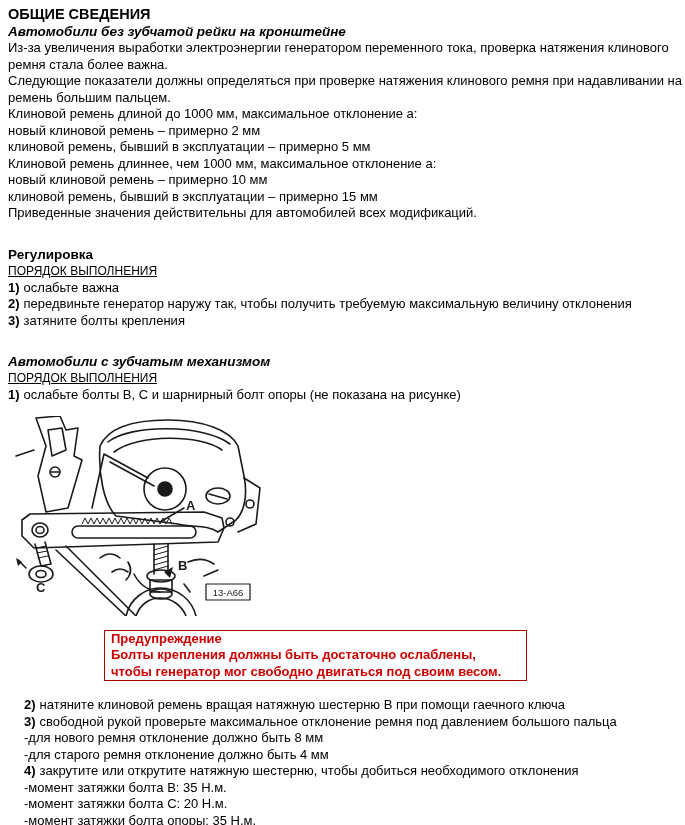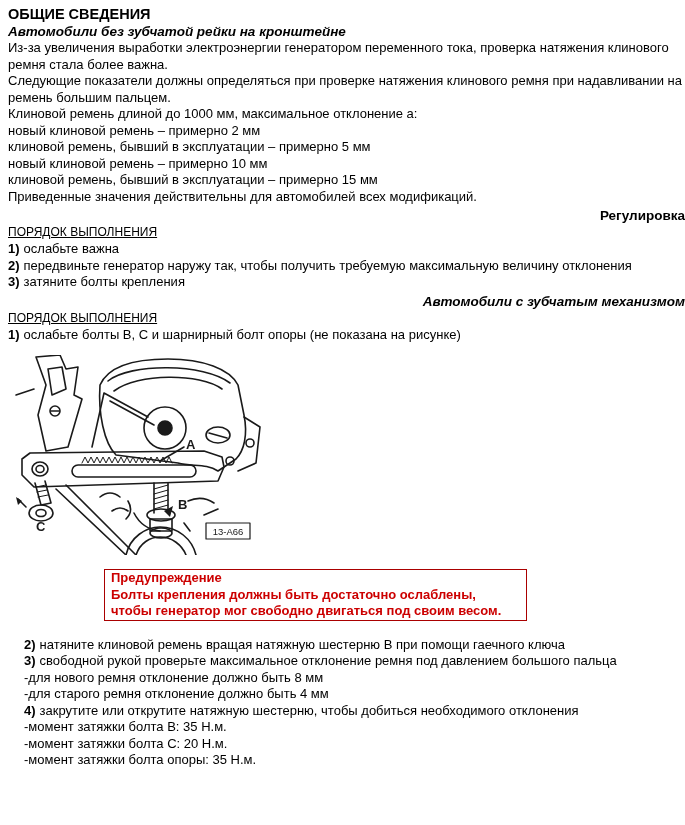--- a/index.html
+++ b/index.html
@@ -7,21 +7,21 @@
     width:685px;height:825px;overflow:hidden;
     font-family:"Liberation Sans","DejaVu Sans",sans-serif;
     color:#000;
   }
   .page{padding:6px 0 0 8px;}
   .title{font-size:14.5px;font-weight:bold;line-height:17px;}
   .subtitle{font-size:13.5px;font-weight:bold;font-style:italic;line-height:17px;}
   .sec-head{font-size:13.5px;font-weight:bold;line-height:17px;}
   .proc{font-size:12px;line-height:17px;white-space:nowrap;text-decoration:underline;}
   .line{font-size:13px;line-height:16.5px;white-space:nowrap;}
-  .mt12{margin-top:2px;text-align:right;}
+  .mt12{margin-top:24px;}
   .num{font-weight:bold;margin-right:4px;}
   .num:empty{display:none;margin:0;}
   .figure-wrap{margin-top:12px;width:255px;height:200px;}
   .warning{
     margin-left:96px;margin-top:14px;width:423px;box-sizing:border-box;
     border:1px solid #aa0000;color:#cc0000;font-weight:bold;
     font-size:13px;line-height:16.5px;padding:0 6px;
   }
   .warning .wline{white-space:nowrap;}
   .final{margin-top:16px;margin-left:16px;}
@@ -35,20 +35,21 @@
   <div class="title">ОБЩИЕ СВЕДЕНИЯ</div>
   <div class="subtitle">Автомобили без зубчатой рейки на кронштейне</div>
 
   <div class="line">Из-за увеличения выработки электроэнергии генератором переменного тока, проверка натяжения клинового</div>
   <div class="line">ремня стала более важна.</div>
   <div class="line">Следующие показатели должны определяться при проверке натяжения клинового ремня при надавливании на</div>
   <div class="line">ремень большим пальцем.</div>
   <div class="line">Клиновой ремень длиной до 1000 мм, максимальное отклонение а:</div>
   <div class="line">новый клиновой ремень – примерно 2 мм</div>
   <div class="line">клиновой ремень, бывший в эксплуатации – примерно 5 мм</div>
+  <div class="line">Клиновой ремень длиннее, чем 1000 мм, максимальное отклонение а:</div>
   <div class="line">новый клиновой ремень – примерно 10 мм</div>
   <div class="line">клиновой ремень, бывший в эксплуатации – примерно 15 мм</div>
   <div class="line">Приведенные значения действительны для автомобилей всех модификаций.</div>
 
   <div class="sec-head mt12">Регулировка</div>
   <div class="proc">ПОРЯДОК ВЫПОЛНЕНИЯ</div>
 
   <div class="line">
     <span class="num">1)</span><span>ослабьте важна</span>
   </div>

